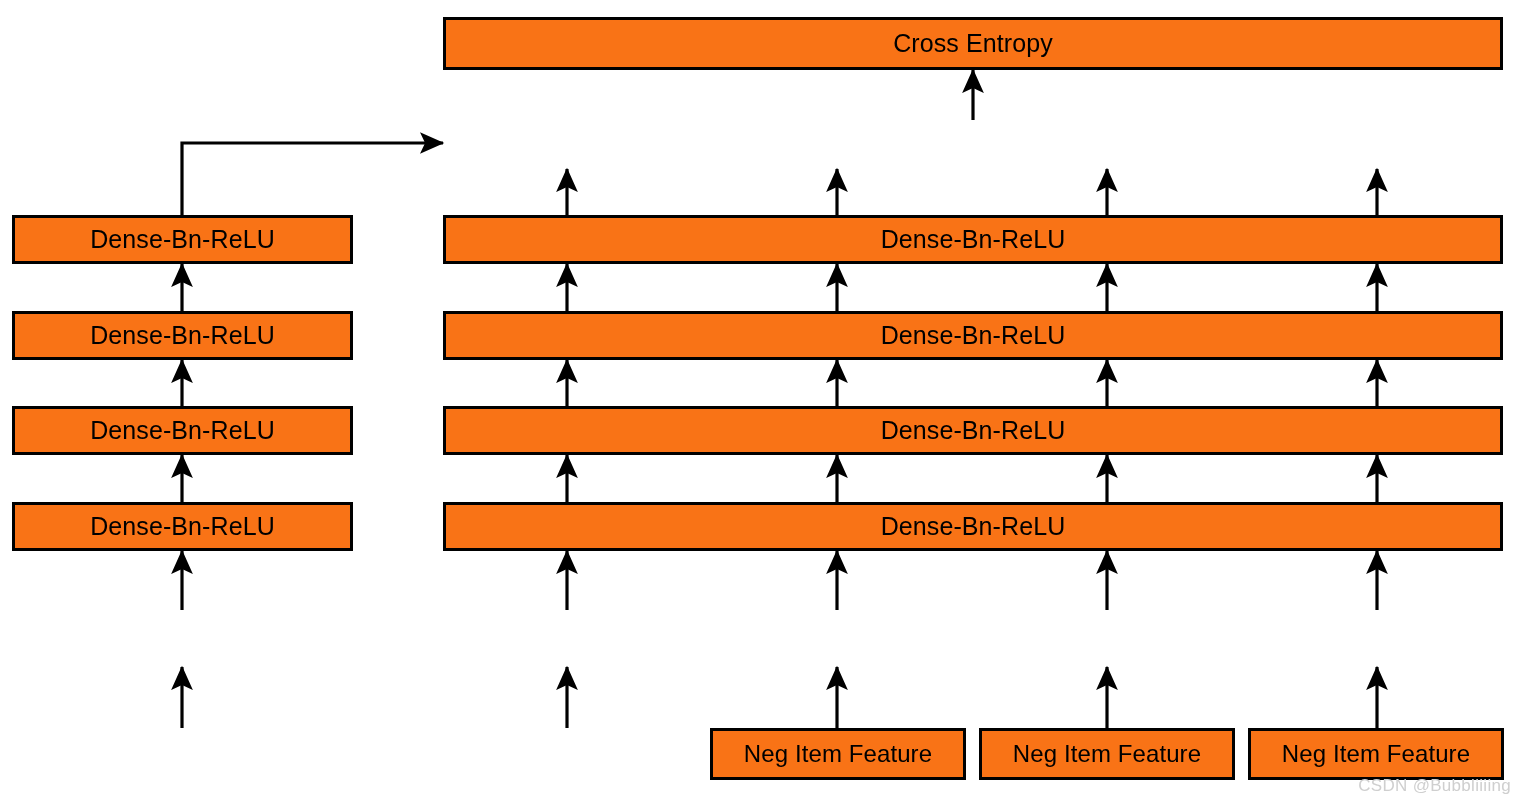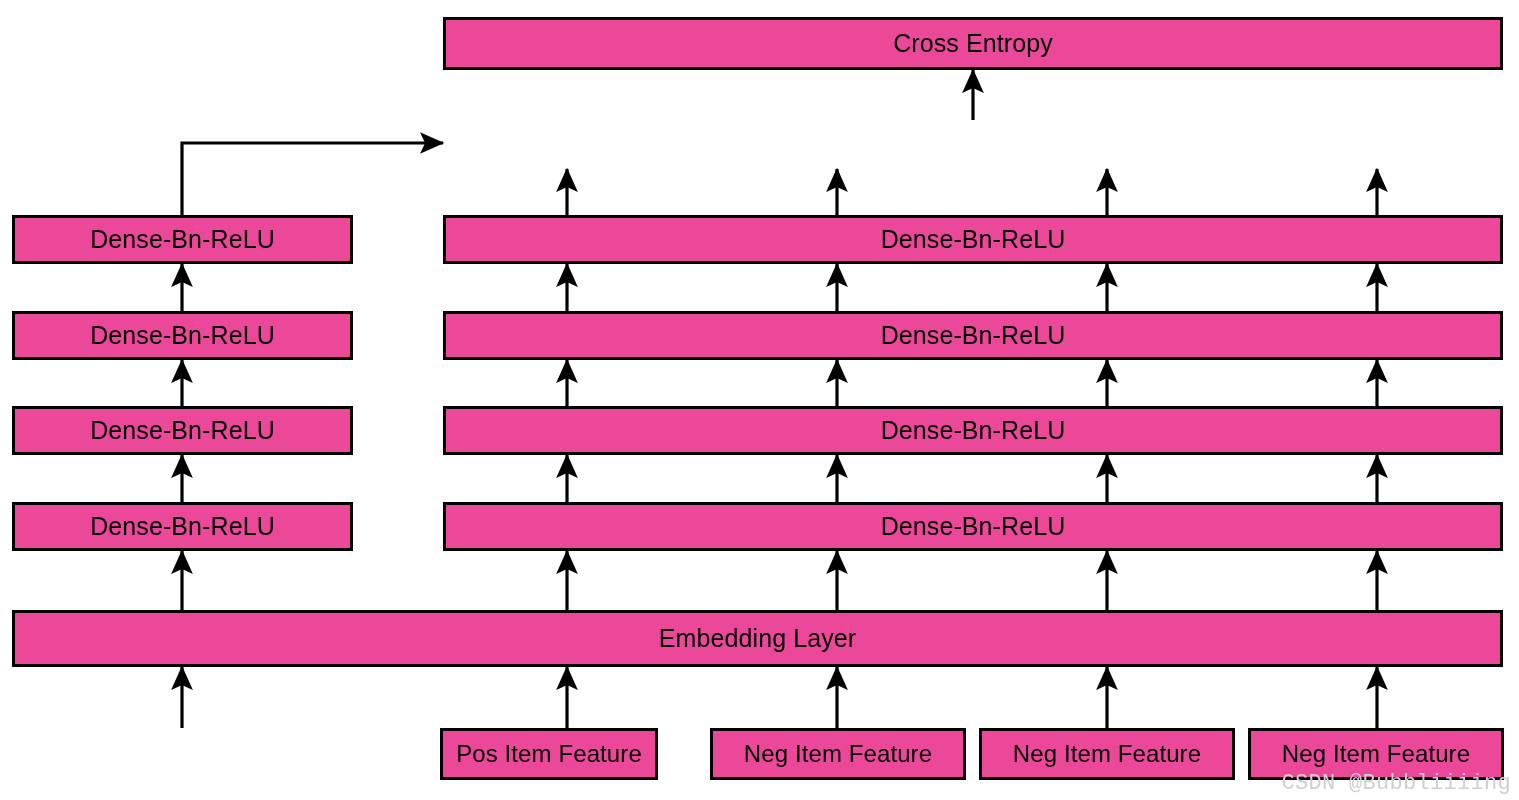--- a/index.html
+++ b/index.html
@@ -15,21 +15,21 @@
     position: relative;
     width: 1519px;
     height: 800px;
     background: #ffffff;
     overflow: hidden;
   }
   .node {
     position: absolute;
     box-sizing: border-box;
     border: 3px solid #000000;
-    background: #ec4899;
+    background: #f97316;
     display: flex;
     align-items: center;
     justify-content: center;
     color: #000000;
     font-size: 25px;
     line-height: 1;
     letter-spacing: 0.1px;
     white-space: nowrap;
     z-index: 3;
   }
@@ -41,24 +41,24 @@
     top: 0;
     width: 1519px;
     height: 800px;
     z-index: 1;
     pointer-events: none;
   }
   .watermark {
     position: absolute;
     right: 8px;
     bottom: 4px;
-    font-size: 22px;
+    font-size: 17px;
     color: #cfcfcf;
     letter-spacing: 0.3px;
-    font-family: Liberation Mono, monospace;
+    font-family: Liberation Sans, sans-serif;
     z-index: 5;
     user-select: none;
   }
 </style>
 </head>
 <body>
 
 <div id="canvas">
 
   <svg class="edges" viewBox="0 0 1519 800" xmlns="http://www.w3.org/2000/svg">
@@ -108,22 +108,20 @@
   <div class="node" style="left:12px;   top:215px; width:341px;  height:49px;">Dense-Bn-ReLU</div>
   <div class="node" style="left:12px;   top:311px; width:341px;  height:49px;">Dense-Bn-ReLU</div>
   <div class="node" style="left:12px;   top:406px; width:341px;  height:49px;">Dense-Bn-ReLU</div>
   <div class="node" style="left:12px;   top:502px; width:341px;  height:49px;">Dense-Bn-ReLU</div>
 
   <div class="node wide" style="left:443px;  top:215px; width:1060px; height:49px;">Dense-Bn-ReLU</div>
   <div class="node wide" style="left:443px;  top:311px; width:1060px; height:49px;">Dense-Bn-ReLU</div>
   <div class="node wide" style="left:443px;  top:406px; width:1060px; height:49px;">Dense-Bn-ReLU</div>
   <div class="node wide" style="left:443px;  top:502px; width:1060px; height:49px;">Dense-Bn-ReLU</div>
 
-  <div class="node wide" style="left:12px;   top:610px; width:1491px; height:57px;">Embedding Layer</div>
 
-  <div class="node small" style="left:440px;  top:728px; width:218px; height:52px;">Pos Item Feature</div>
   <div class="node small" style="left:710px;  top:728px; width:256px; height:52px;">Neg Item Feature</div>
   <div class="node small" style="left:979px;  top:728px; width:256px; height:52px;">Neg Item Feature</div>
   <div class="node small" style="left:1248px; top:728px; width:256px; height:52px;">Neg Item Feature</div>
 
   <div class="watermark">CSDN @Bubbliiiing</div>
 
 </div>
 
 </body></html>

